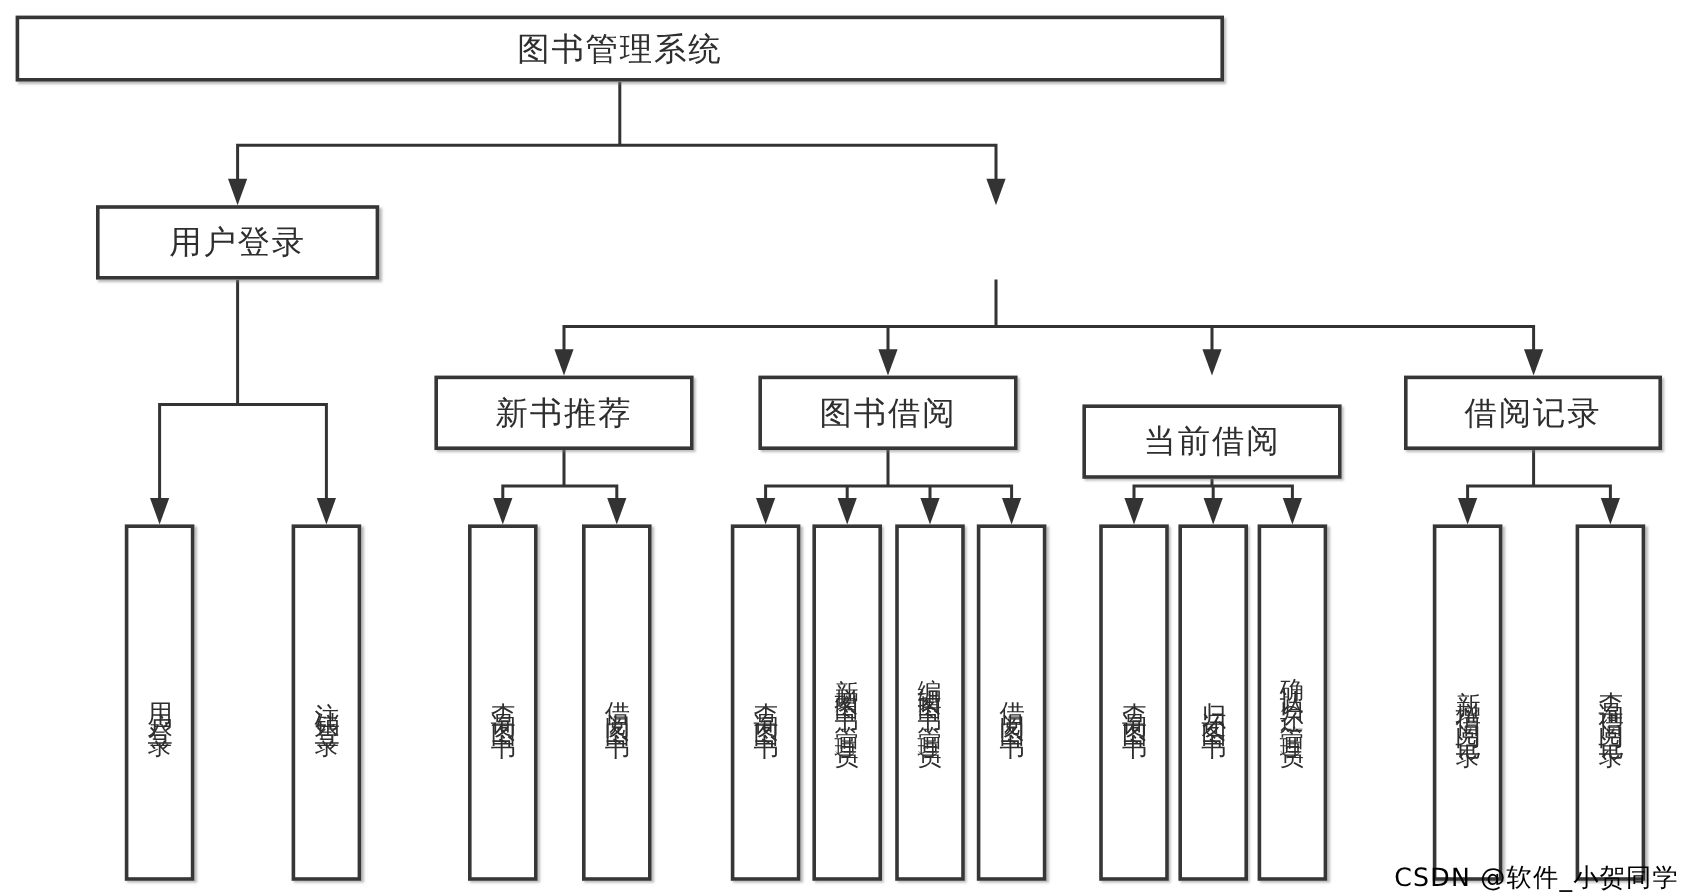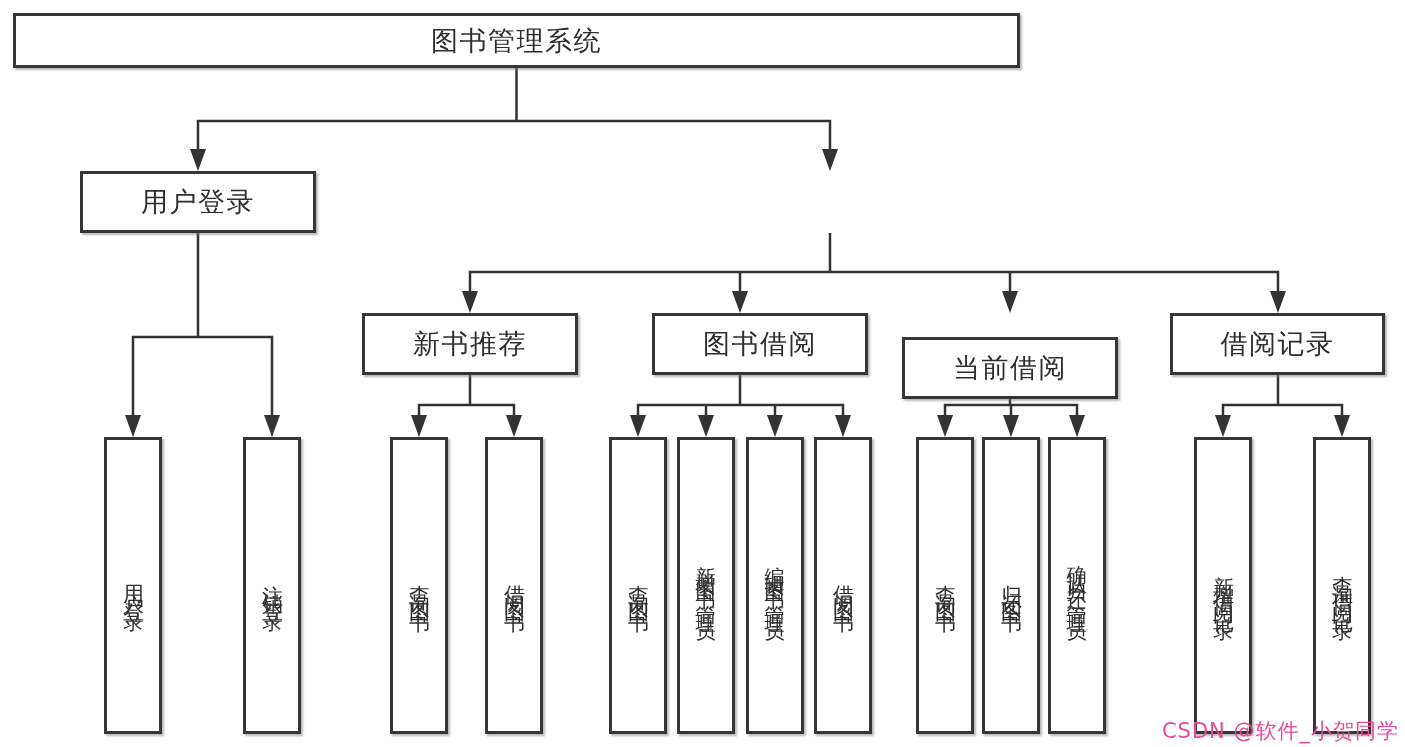--- a/index.html
+++ b/index.html
@@ -12,36 +12,36 @@
   .box {
     position:absolute; background:#ffffff; border:3px solid #363636;
     box-sizing:border-box; display:flex; align-items:center; justify-content:center;
     box-shadow:2px 2px 2px rgba(125,125,125,0.55);
   }
   .hlabel { font-size:27px; letter-spacing:1.5px; white-space:nowrap; }
   .root   { left:13px;  top:13px;  width:1007px; height:55px; }
   .lvl2-a { left:80px;  top:171px; width:236px;  height:62px; }
   .lvl2-b { left:712px; top:171px; width:236px;  height:62px; }
   .lvl3   { top:313px; height:62px; width:216px; }
-  .g3-a { left:362px; }  .g3-b { left:652px; }  .g3-c { left:902px;margin-top:24px; }  .g3-d { left:1170px; width:215px; }
+  .g3-a { left:362px; }  .g3-b { left:632px; }  .g3-c { left:902px;margin-top:24px; }  .g3-d { left:1170px; width:215px; }
   .leaf { top:437px; width:58px; height:297px; }
   .vtext {
     writing-mode:vertical-rl; text-orientation:mixed;
     font-size:21px; line-height:1; letter-spacing:9px;
     display:block; white-space:nowrap;
   }
   .lf-1 { left:104px; }  .lf-2 { left:243px; }
   .lf-3 { left:390px; }  .lf-4 { left:485px; }
   .lf-5 { left:609px; }  .lf-6 { left:677px; }  .lf-7 { left:746px; }  .lf-8 { left:814px; }
   .lf-9 { left:916px; }  .lf-10 { left:982px; } .lf-11 { left:1048px; }
   .lf-12 { left:1194px; } .lf-13 { left:1313px; }
   .leaf.tight .vtext { letter-spacing:8px; font-size:20px; }
   .watermark {
     position:absolute; right:6px; bottom:2px;
-    color:#ec4899; font-size:21px; letter-spacing:1px; white-space:nowrap;
+    color:#000000; font-size:21px; letter-spacing:1px; white-space:nowrap;
   }
 </style>
 </head>
 <body>
 
 <div class="canvas">
 
   <svg class="connectors" viewBox="0 0 1405 747" aria-hidden="true">
     <g stroke="#333333" stroke-width="2.5" fill="none">
       <path d="M516.5,68 V121 M196.75,121 H831.25 M198,121 V152 M830,121 V152"></path>

